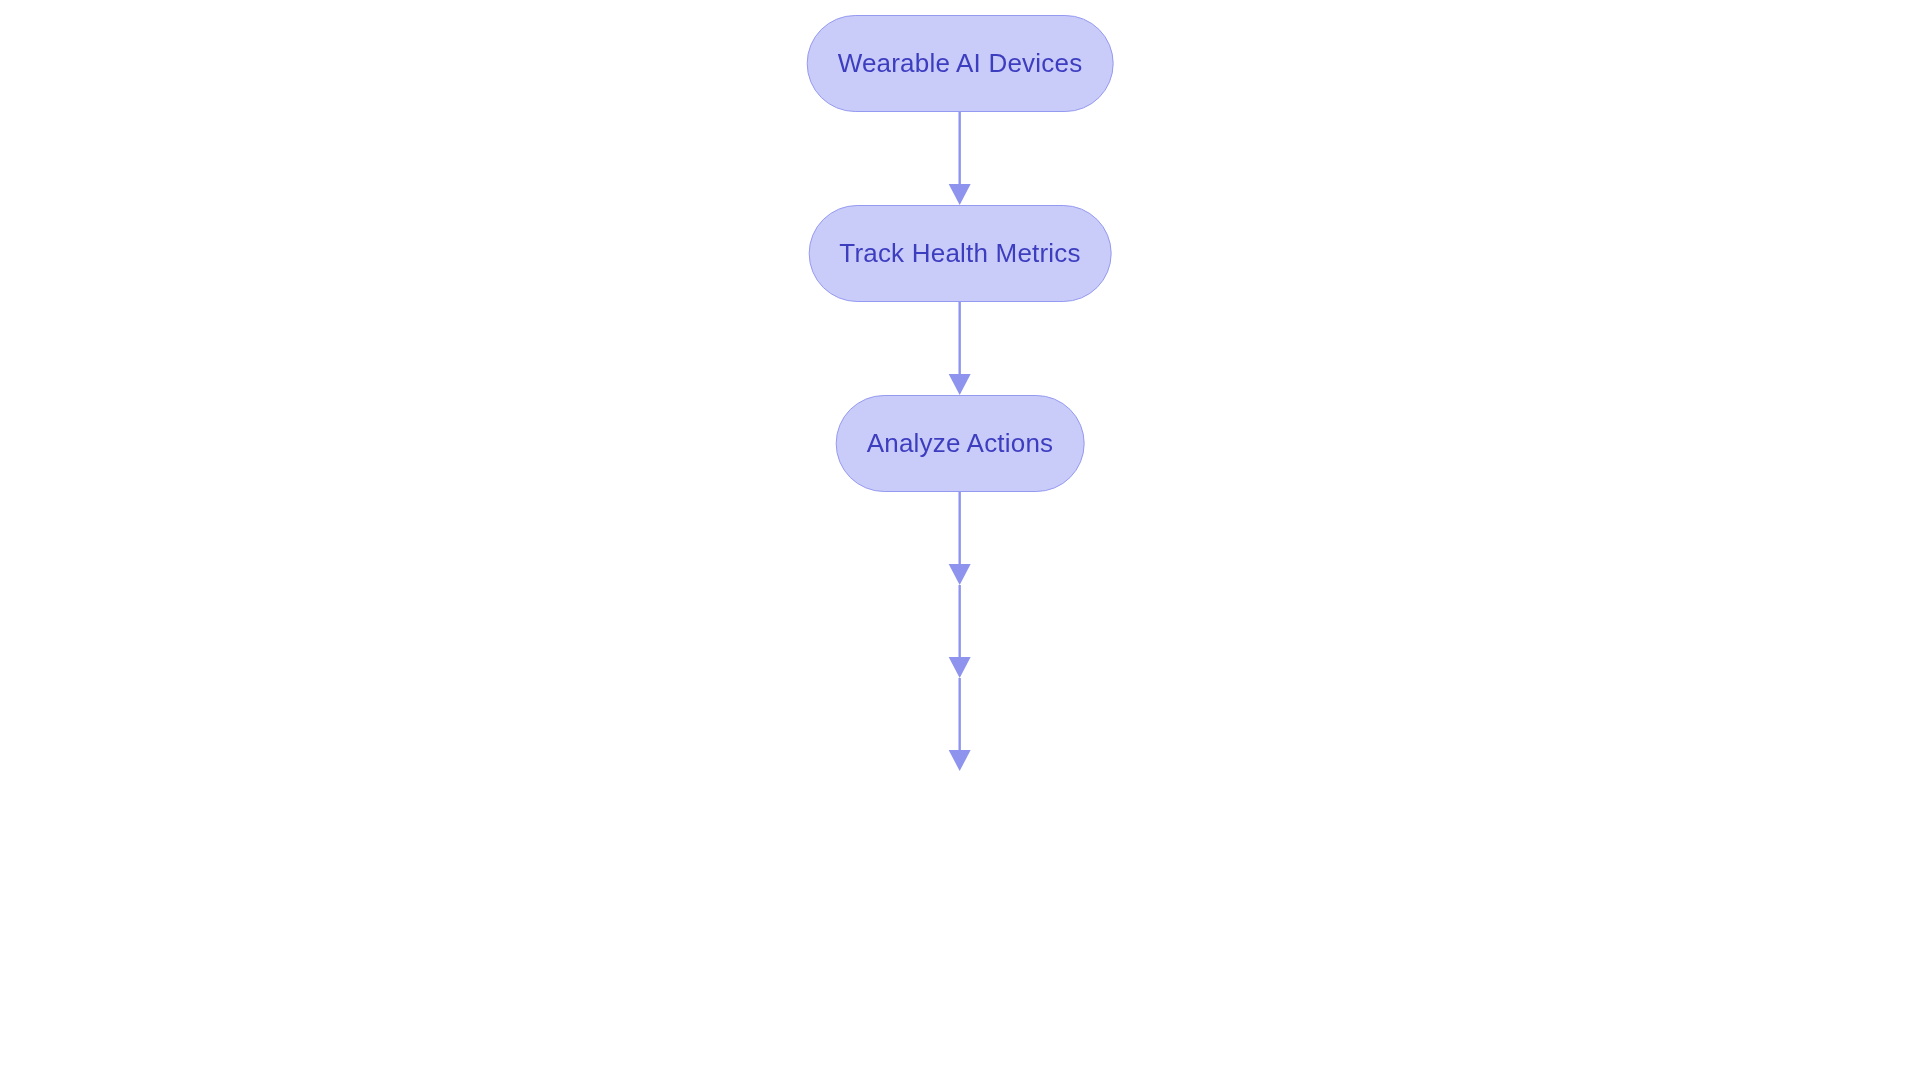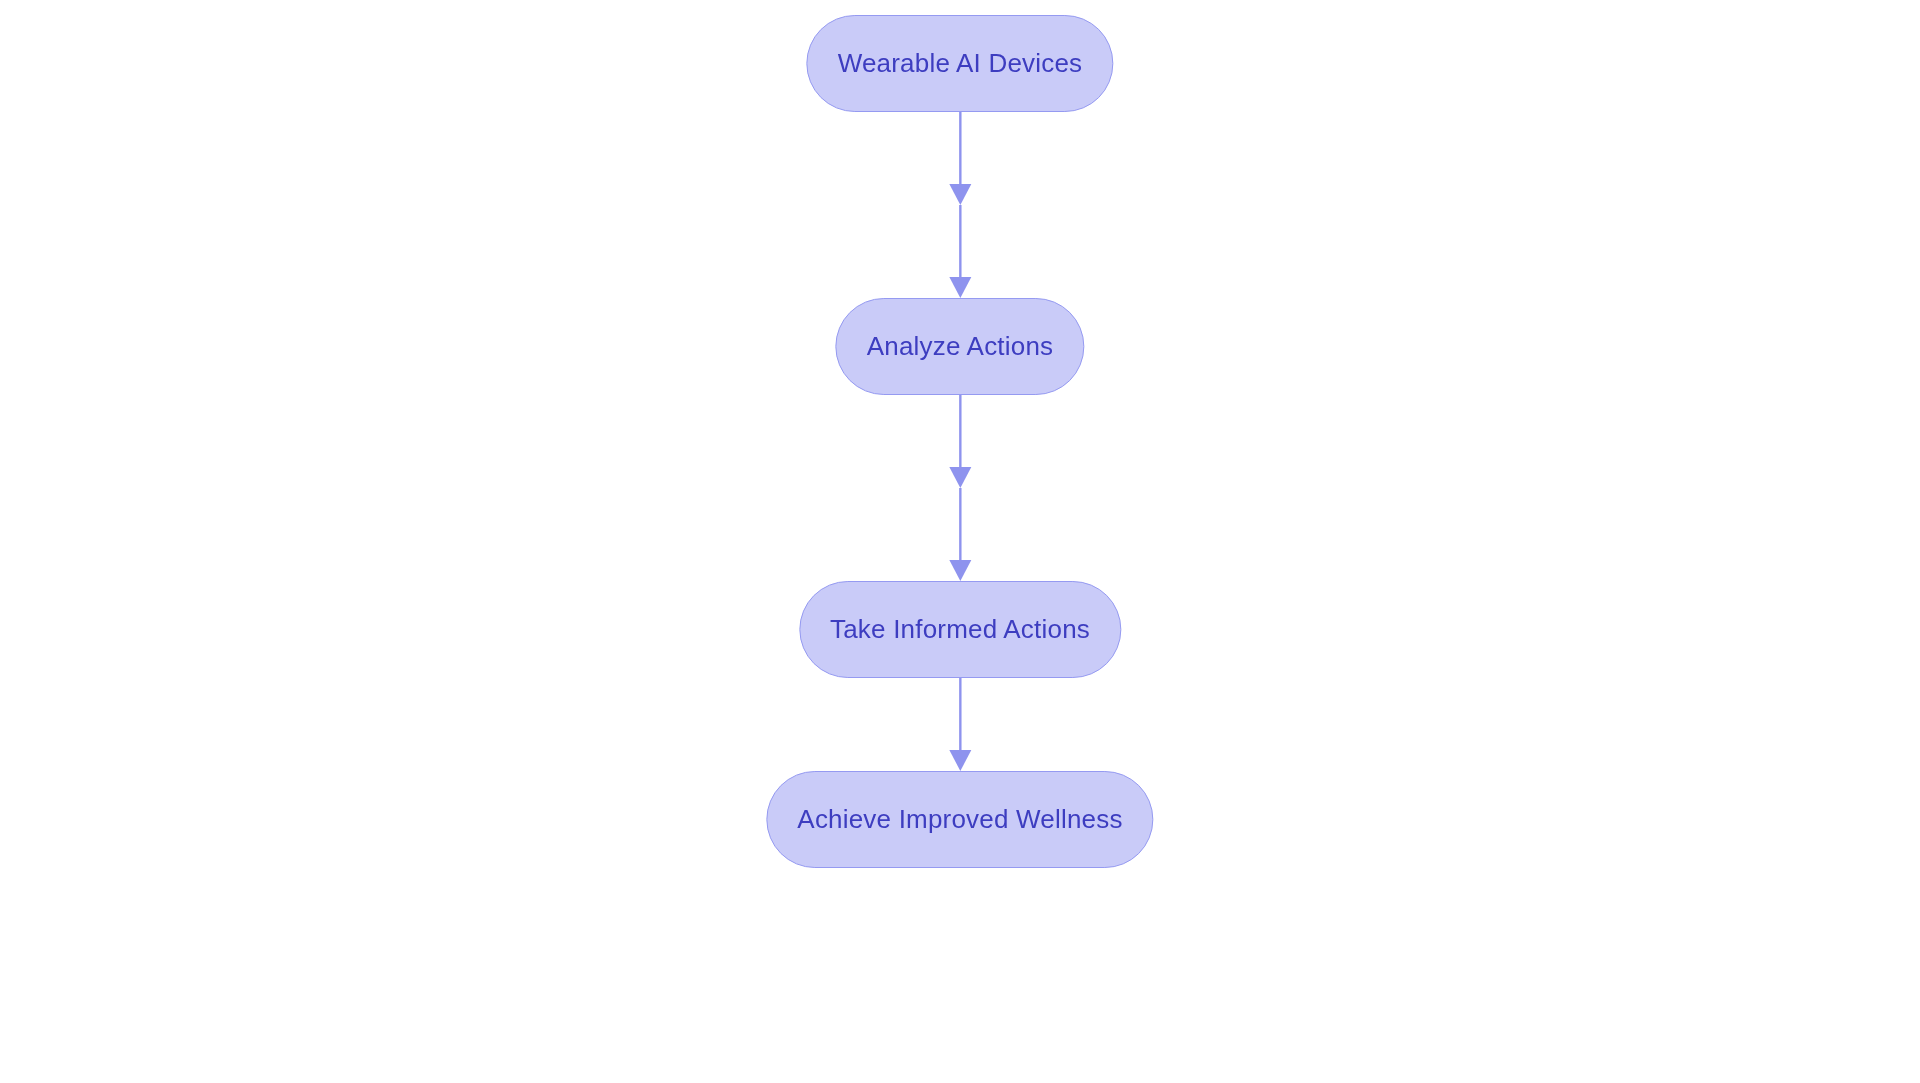--- a/index.html
+++ b/index.html
@@ -71,20 +71,23 @@
 
     <div class="node">
       <span class="node-label">Wearable AI Devices</span>
     </div>
 
     <svg class="arrow" viewBox="0 0 24 93" xmlns="http://www.w3.org/2000/svg" aria-hidden="true">
       <rect class="shaft" x="10.8" y="0" width="2.4" height="75"></rect>
       <polygon class="head" points="1,72 23,72 12,93"></polygon>
     </svg>
 
+    <div class="node">
+      <span class="node-label">Track Health Metrics</span>
+    </div>
 
     <svg class="arrow" viewBox="0 0 24 93" xmlns="http://www.w3.org/2000/svg" aria-hidden="true">
       <rect class="shaft" x="10.8" y="0" width="2.4" height="75"></rect>
       <polygon class="head" points="1,72 23,72 12,93"></polygon>
     </svg>
 
     <div class="node">
       <span class="node-label">Analyze Actions</span>
     </div>
 
@@ -92,27 +95,21 @@
       <rect class="shaft" x="10.8" y="0" width="2.4" height="75"></rect>
       <polygon class="head" points="1,72 23,72 12,93"></polygon>
     </svg>
 
 
     <svg class="arrow" viewBox="0 0 24 93" xmlns="http://www.w3.org/2000/svg" aria-hidden="true">
       <rect class="shaft" x="10.8" y="0" width="2.4" height="75"></rect>
       <polygon class="head" points="1,72 23,72 12,93"></polygon>
     </svg>
 
-    <div class="node">
-      <span class="node-label">Take Informed Actions</span>
-    </div>
 
     <svg class="arrow" viewBox="0 0 24 93" xmlns="http://www.w3.org/2000/svg" aria-hidden="true">
       <rect class="shaft" x="10.8" y="0" width="2.4" height="75"></rect>
       <polygon class="head" points="1,72 23,72 12,93"></polygon>
     </svg>
 
-    <div class="node">
-      <span class="node-label">Achieve Improved Wellness</span>
-    </div>
 
   </div>
 </div>
 
 </body></html>

